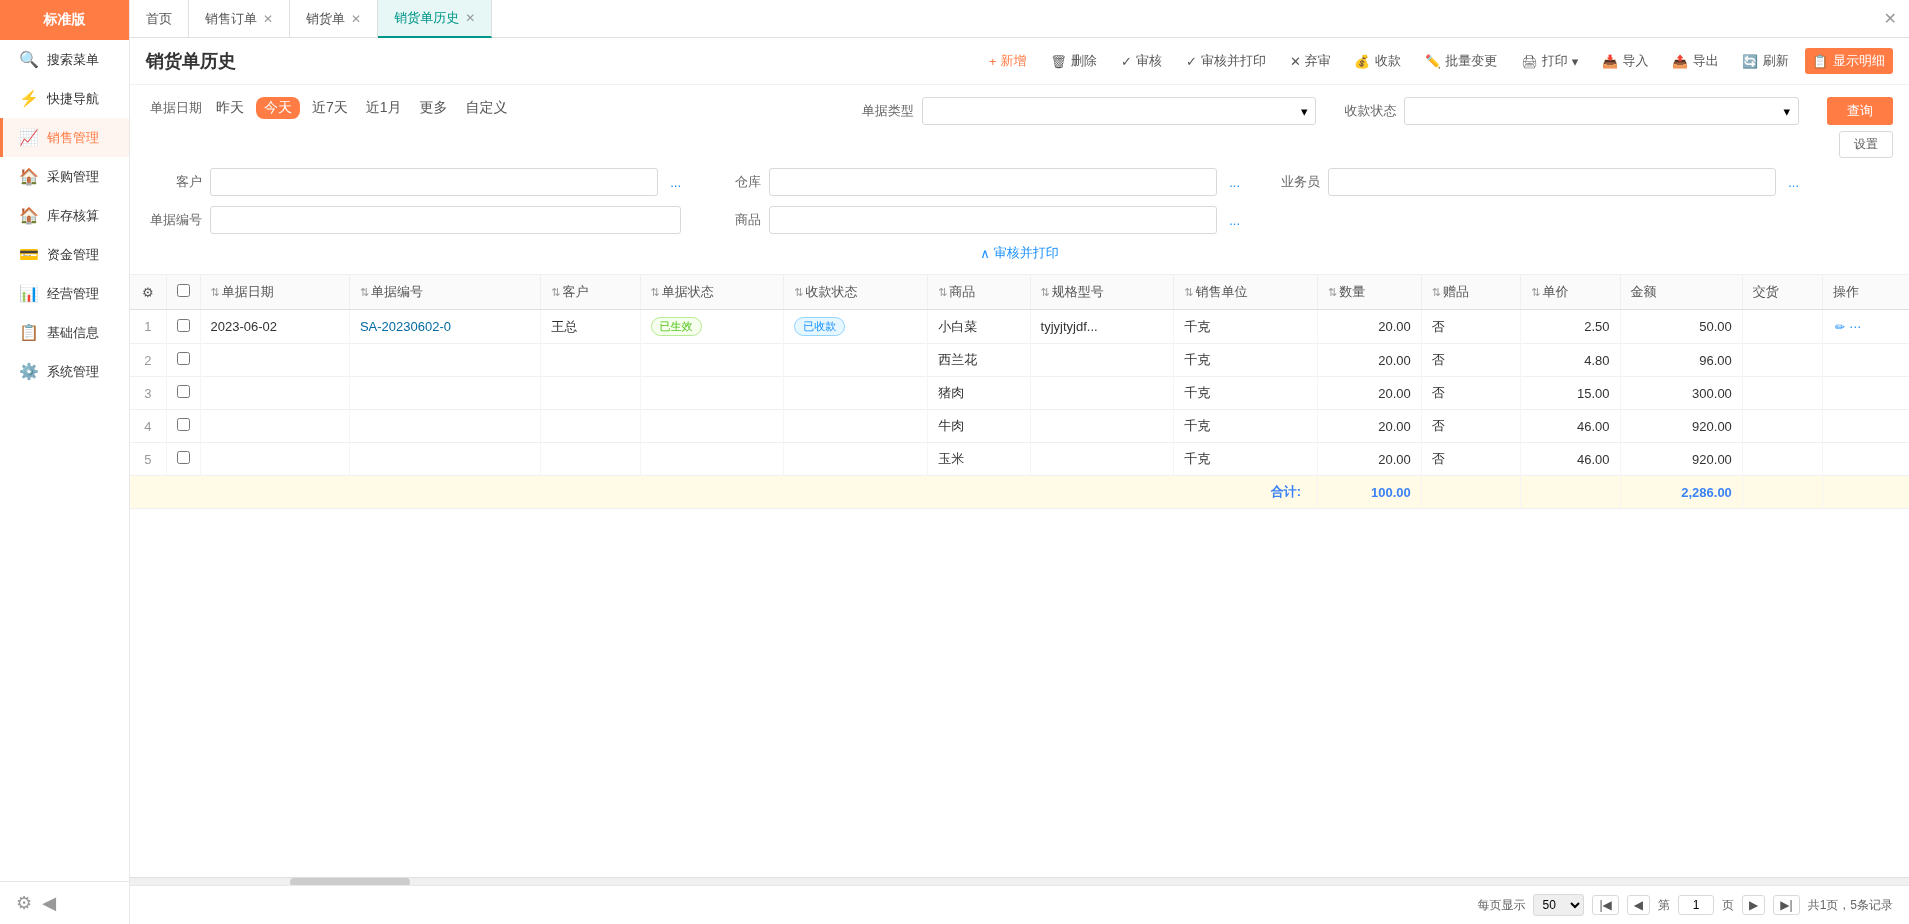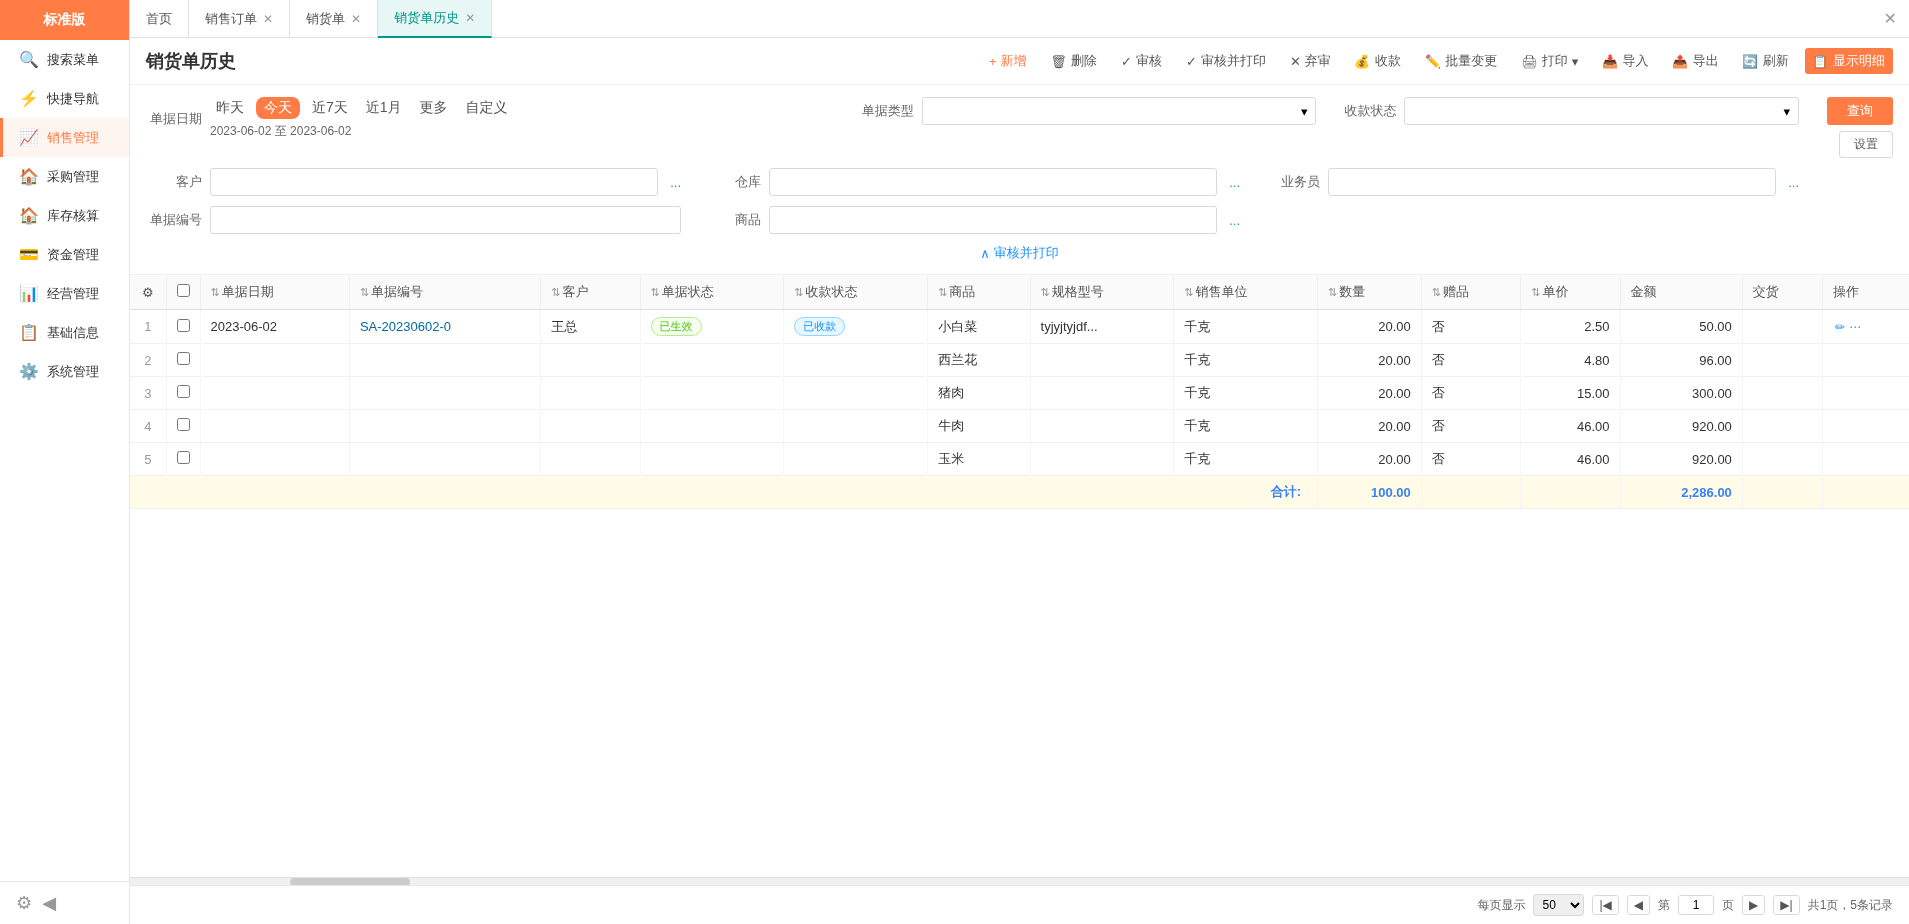--- a/index.html
+++ b/index.html
@@ -488,21 +488,20 @@
           <span class="filter-label">单据日期</span>
           <div style="display:flex; flex-direction:column; gap:4px; flex:1;">
             <div class="date-range-row">
               <button class="date-btn">昨天</button>
               <button class="date-btn active-date">今天</button>
               <button class="date-btn">近7天</button>
               <button class="date-btn">近1月</button>
               <button class="date-btn">更多</button>
               <button class="date-btn">自定义</button>
             </div>
-            <span class="date-text">2023-06-02 至 2023-06-02</span>
           </div>
         </div>
 
         <div class="filter-item">
           <span class="filter-label">单据类型</span>
           <div class="filter-select" style="position:relative;">
             <span></span>
             <span>▾</span>
           </div>
         </div>

